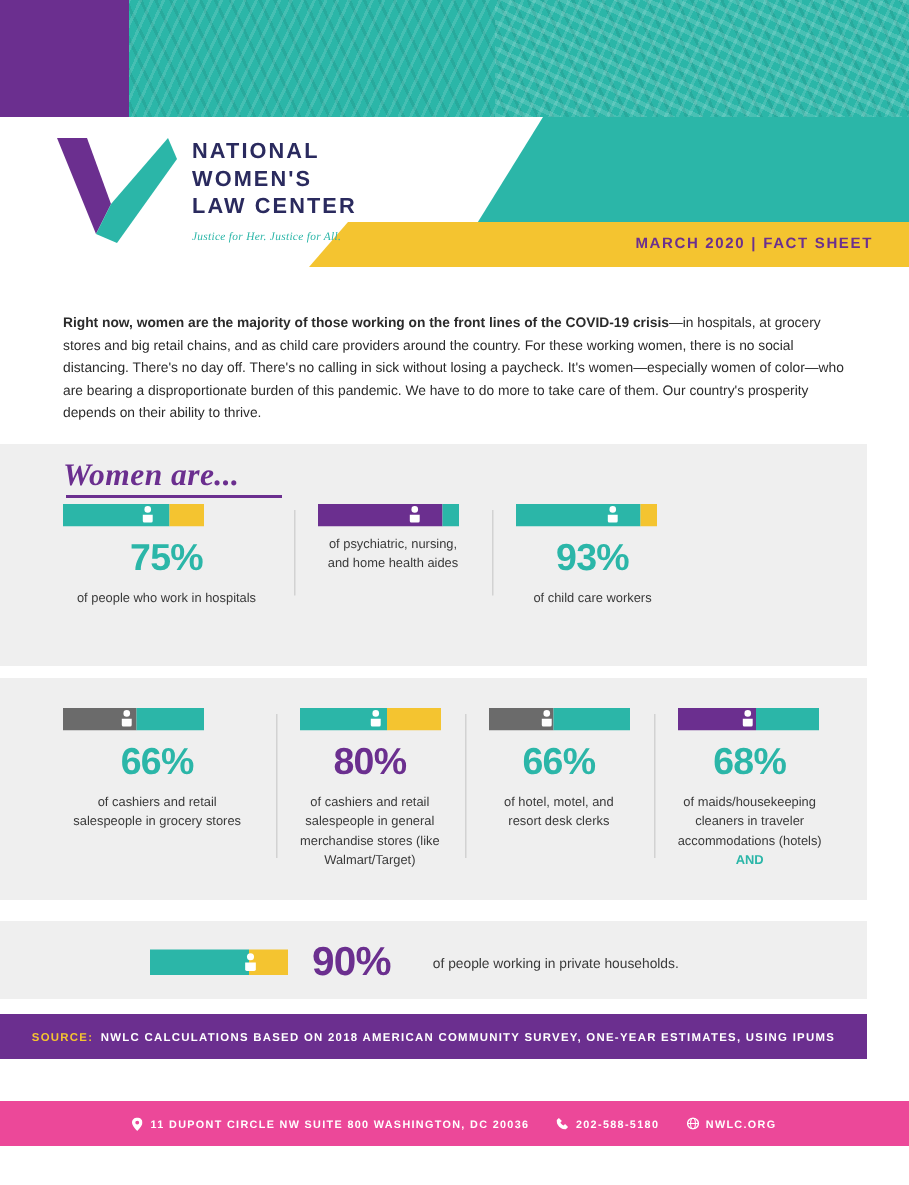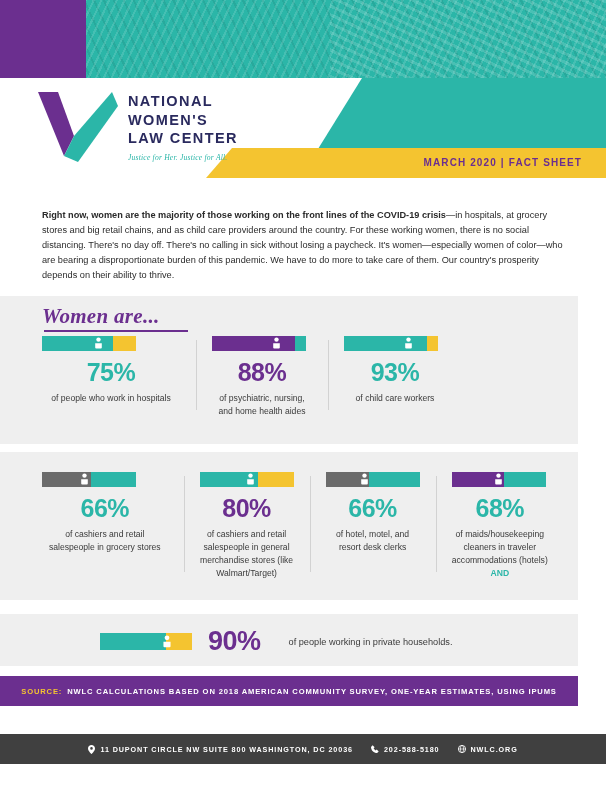--- a/index.html
+++ b/index.html
@@ -142,21 +142,21 @@
     position: absolute; left: 0; top: 676px; width: 578px; height: 30px;
     background: #6b2f8f; color: #ffffff;
     display: flex; align-items: center; justify-content: center;
     font-size: 7.6px; letter-spacing: .85px; font-weight: bold;
   }
   .source-bar .lbl { color: #f4c430; margin-right: 5px; }
 
   
   .footer {
     position: absolute; left: 0; top: 734px; width: 606px; height: 30px;
-    background: #404040; color: #ffffff;
+    background: #ec4899; color: #ffffff;
     display: flex; align-items: center; justify-content: center; gap: 18px;
     font-size: 7.2px; letter-spacing: .9px; font-weight: bold;
   }
   .fitem { display: flex; align-items: center; gap: 5px; }
 
   svg { display: block; }
 </style>
 </head>
 <body>
 
@@ -214,21 +214,20 @@
 
     <div class="stat w2">
       <div class="bar">
         <div class="seg" style="width:88%;background:#6b2f8f"></div>
         <div class="seg" style="width:12%;background:#2bb6a8"></div>
         <svg class="person" style="left:60px" viewBox="0 0 9 13">
             <circle cx="4.5" cy="2.6" r="2.2" fill="#fff"></circle>
             <path d="M1.2 6.2h6.6v4.2a1 1 0 0 1-1 1H2.2a1 1 0 0 1-1-1z" fill="#fff"></path>
           </svg>
       </div>
-      <div class="pct purple">88%</div>
       <div class="desc">of psychiatric, nursing, and home health aides</div>
     </div>
 
     <div class="stat w3">
       <div class="bar">
         <div class="seg" style="width:88%;background:#2bb6a8"></div>
         <div class="seg" style="width:12%;background:#f4c430"></div>
         <svg class="person" style="left:60px" viewBox="0 0 9 13">
             <circle cx="4.5" cy="2.6" r="2.2" fill="#fff"></circle>
             <path d="M1.2 6.2h6.6v4.2a1 1 0 0 1-1 1H2.2a1 1 0 0 1-1-1z" fill="#fff"></path>

